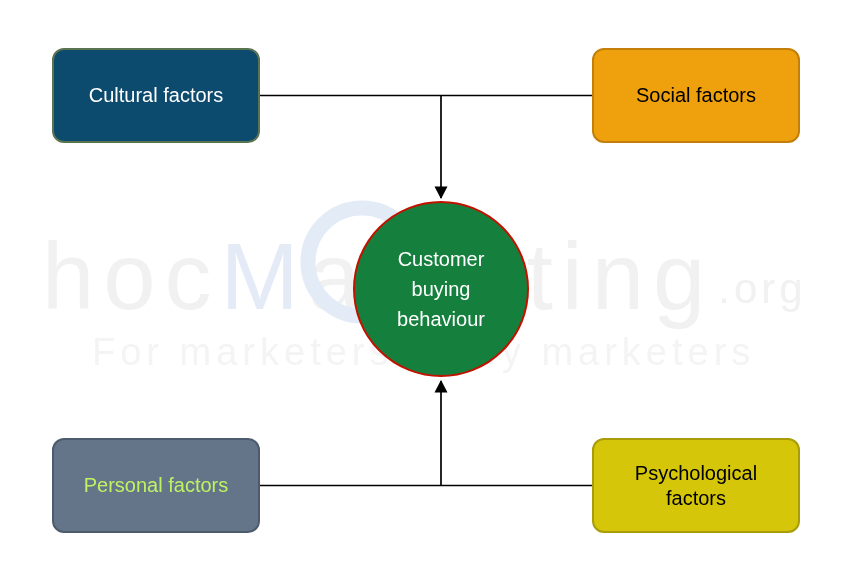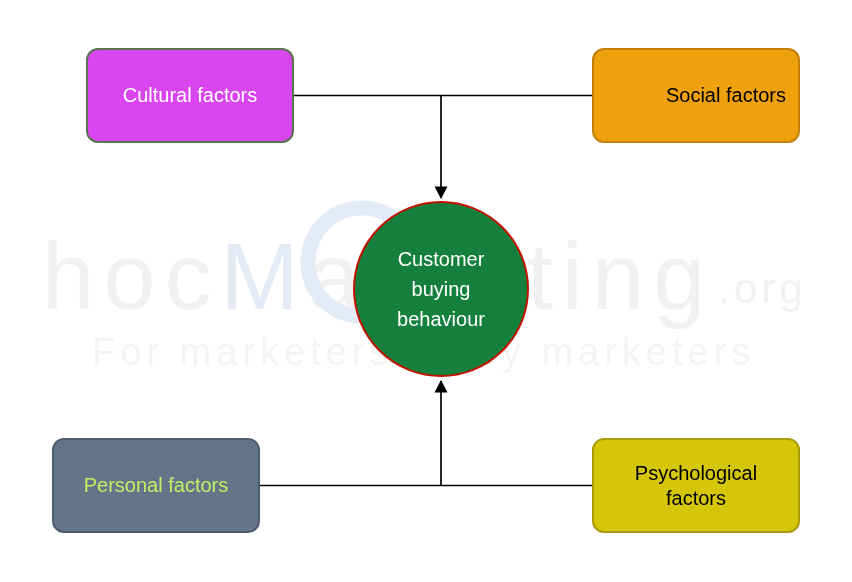--- a/index.html
+++ b/index.html
@@ -119,25 +119,25 @@
 
     <line x1="260" y1="95.5" x2="592" y2="95.5" stroke="#000000" stroke-width="1.7"></line>
 
     <line x1="441" y1="95.5" x2="441" y2="198" stroke="#000000" stroke-width="1.7" marker-end="url(#arrow)"></line>
 
     <line x1="260" y1="485.5" x2="592" y2="485.5" stroke="#000000" stroke-width="1.7"></line>
 
     <line x1="441" y1="485.5" x2="441" y2="381" stroke="#000000" stroke-width="1.7" marker-end="url(#arrow)"></line>
   </svg>
 
-  <div class="node box box-cultural" style="background-color: #d946ef; border-color: rgb(90, 115, 81); color: rgb(255, 255, 255); margin-left: 34px;">
+  <div class="node box box-cultural" style="background-color: #0c4a6e; border-color: rgb(90, 115, 81); color: rgb(255, 255, 255);">
     <span class="node-label">Cultural factors</span>
   </div>
 
-  <div class="node box box-social" style="background-color: rgb(238, 161, 12); border-color: rgb(195, 127, 10); color: rgb(0, 0, 0); justify-content: flex-end;">
+  <div class="node box box-social" style="background-color: rgb(238, 161, 12); border-color: rgb(195, 127, 10); color: rgb(0, 0, 0);">
     <span class="node-label">Social factors</span>
   </div>
 
   <div class="node box box-personal" style="background-color: rgb(100, 117, 138); border-color: rgb(77, 92, 109); color: #bef264;">
     <span class="node-label">Personal factors</span>
   </div>
 
   <div class="node box box-psychological" style="background-color: rgb(214, 198, 10); border-color: rgb(169, 156, 8); color: rgb(0, 0, 0);">
     <span class="node-label">Psychological factors</span>
   </div>

